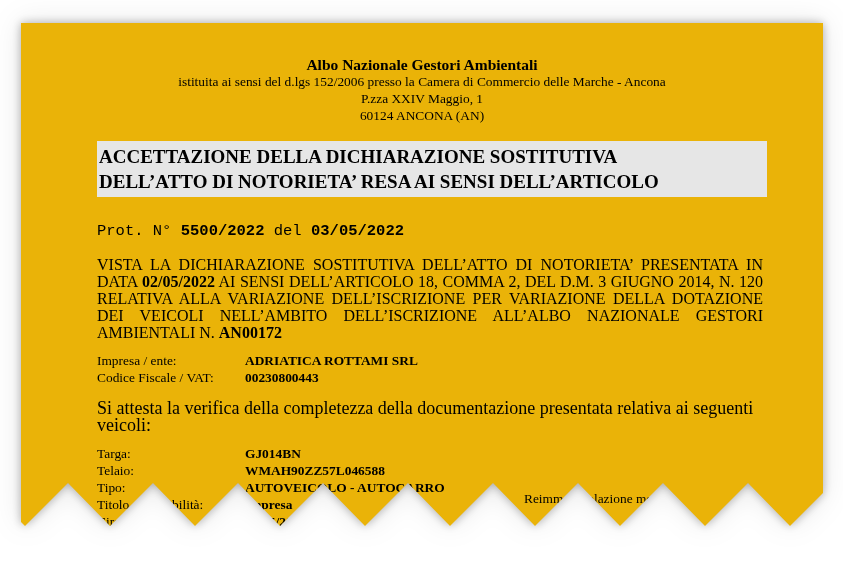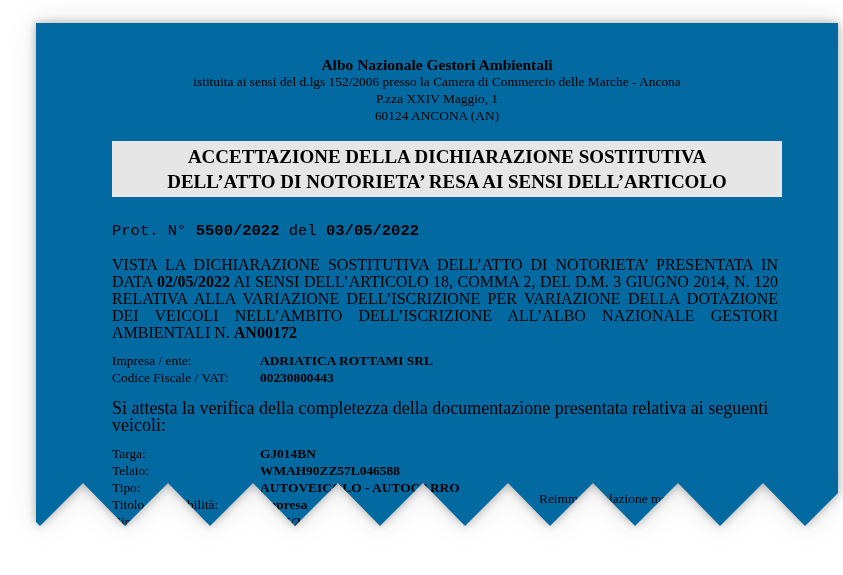--- a/index.html
+++ b/index.html
@@ -17,25 +17,25 @@
     width: 843px;
     height: 575px;
   }
   .shadow-wrap {
     position: absolute;
     inset: 0;
     filter: drop-shadow(0 0 5px rgba(0,0,0,0.30)) drop-shadow(0 0 14px rgba(0,0,0,0.10));
   }
   .page {
     position: absolute;
-    left: 36px;
+    left: 21px;
     top: 23px;
     width: 802px;
     height: 503px;
-    background: #0369a1;
+    background: #eab308;
     box-sizing: border-box;
     clip-path: polygon(
       0 0, 802px 0, 802px 470px,
       769px 503px, 727px 460px, 684px 503px, 642px 460px, 599px 503px,
       557px 460px, 514px 503px, 472px 460px, 429px 503px, 387px 460px,
       344px 503px, 302px 460px, 259px 503px, 217px 460px, 174px 503px,
       132px 460px, 89px 503px, 47px 460px, 4px 503px, 0 499px
     );
   }
   .letterhead {
@@ -49,21 +49,21 @@
     font-weight: bold;
     line-height: 17px;
   }
   .org-section {
     font-weight: bold;
     font-size: 13.6px;
   }
   .title-band {
     margin: 17px 56px 0 76px;
     background: #e6e6e6;
-    text-align: center;
+    text-align: left;
     font-weight: bold;
     font-size: 19px;
     line-height: 25px;
     padding: 3px 2px;
   }
   .prot-line {
     margin: 24px 56px 0 76px;
     font-size: 15.5px;
     line-height: 20px;
     font-family: Liberation Mono, monospace;

